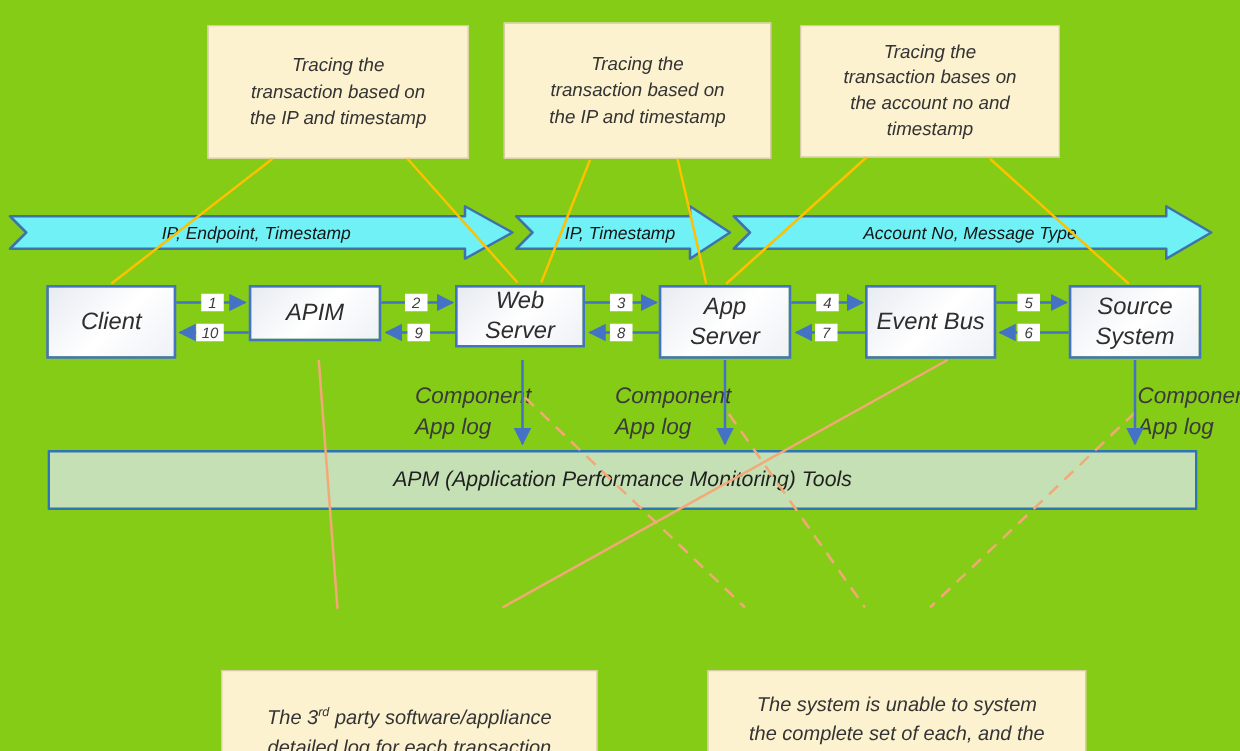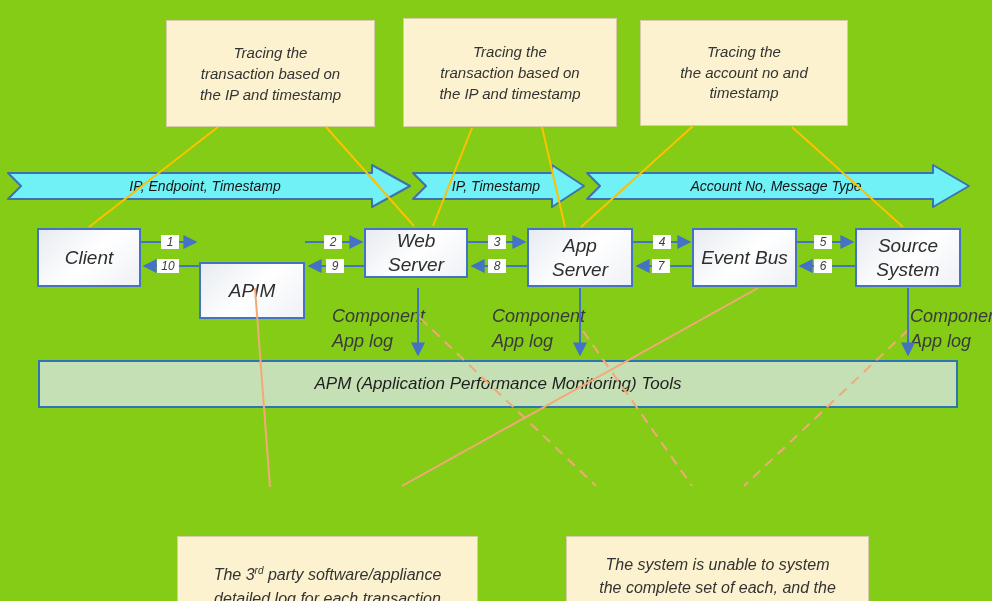--- a/index.html
+++ b/index.html
@@ -51,26 +51,27 @@
     <div>transaction based on</div>
     <div>the IP and timestamp</div>
   </div>
   <div class="abs callout" style="left:403px;top:18px;width:214px;height:109px;">
     <div>Tracing the</div>
     <div>transaction based on</div>
     <div>the IP and timestamp</div>
   </div>
   <div class="abs callout" style="left:640px;top:20px;width:208px;height:106px;line-height:1.38;">
     <div>Tracing the</div>
+    <div>transaction bases on</div>
     <div>the account no and</div>
     <div>timestamp</div>
   </div>
 
   <div class="abs compbox" style="left:37px;top:228px;width:104px;height:59px;"><span>Client</span></div>
-  <div class="abs compbox" style="left:199px;top:228px;width:106px;height:57px;margin-top:34px;"><span>APIM</span></div>
+  <div class="abs compbox" style="left:199px;top:228px;width:106px;height:45px;"><span>APIM</span></div>
   <div class="abs compbox" style="left:364px;top:228px;width:104px;height:50px;"><span>Web
 Server</span></div>
   <div class="abs compbox" style="left:527px;top:228px;width:106px;height:59px;"><span>App
 Server</span></div>
   <div class="abs compbox" style="left:692px;top:228px;width:105px;height:59px;"><span>Event Bus</span></div>
   <div class="abs compbox" style="left:855px;top:228px;width:106px;height:59px;"><span>Source
 System</span></div>
 
   <div class="abs loglabel" style="left:332px;top:304px;width:84px;">Component
 App log</div>

